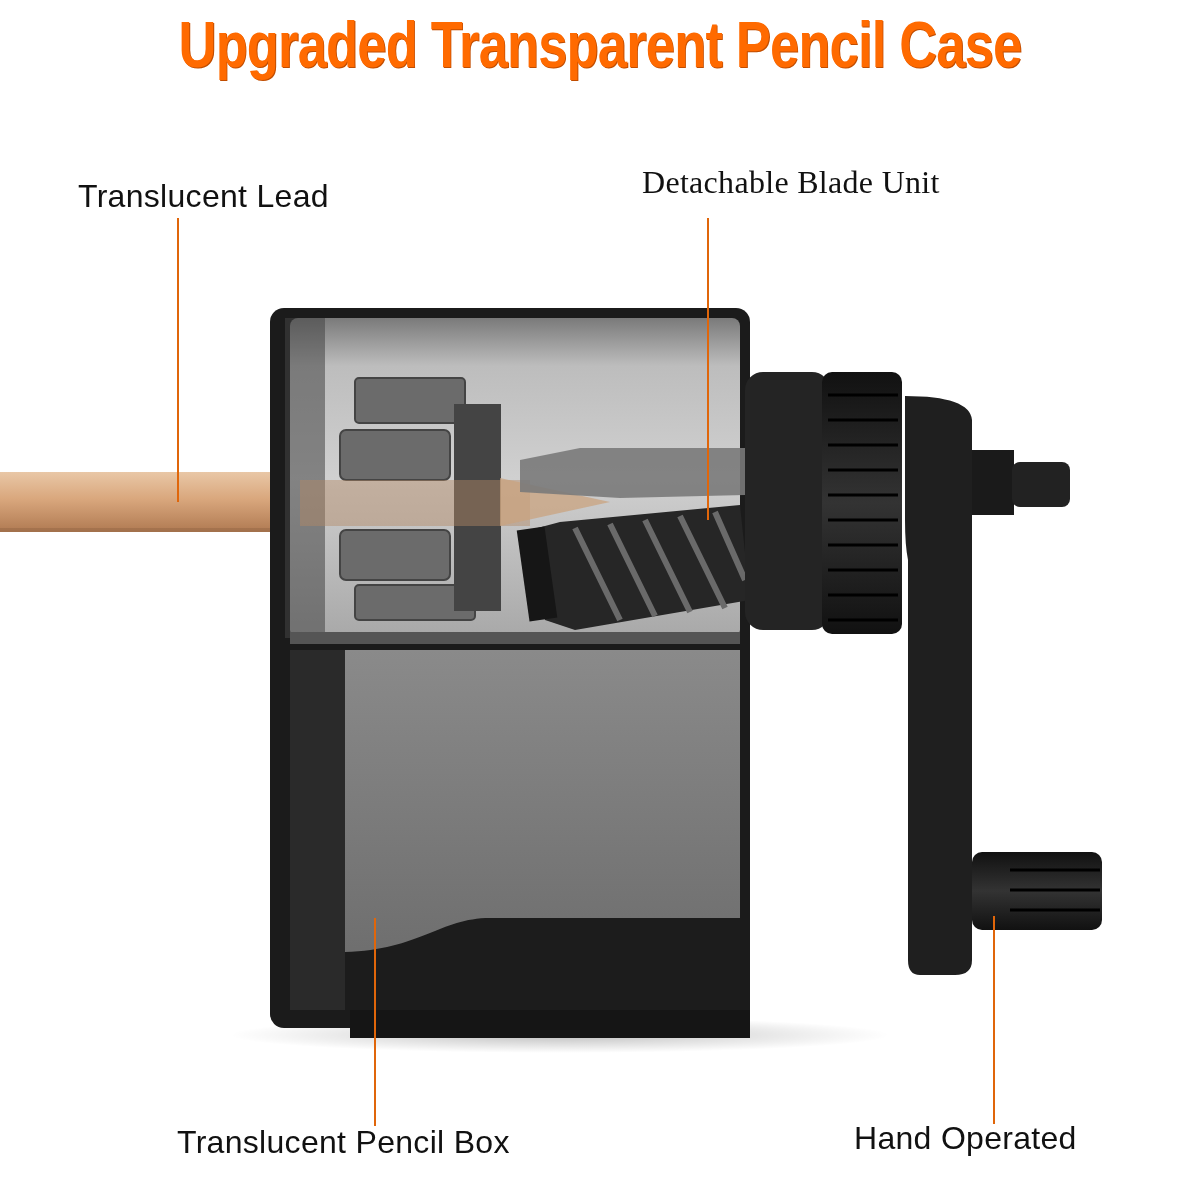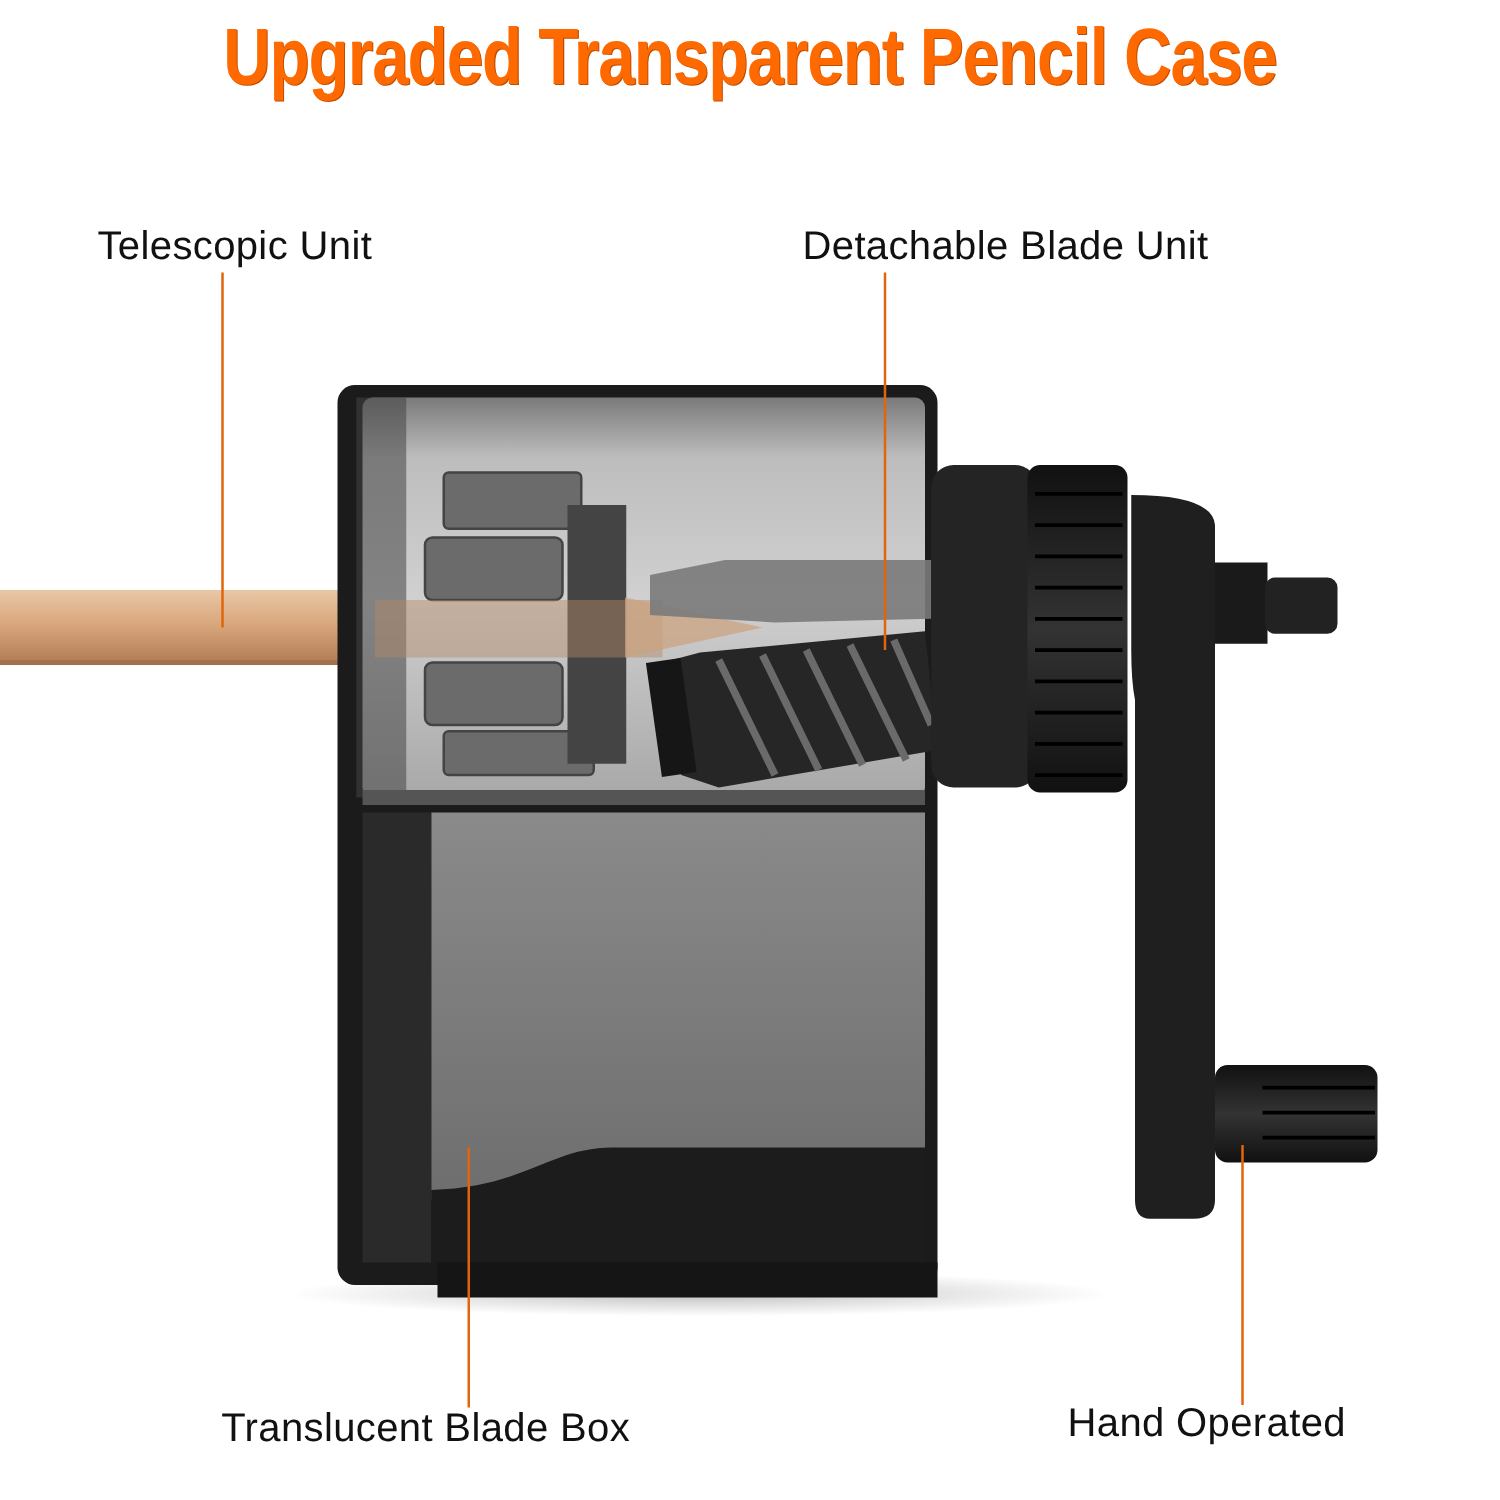--- a/index.html
+++ b/index.html
@@ -115,16 +115,16 @@
       <line x1="1010" y1="910" x2="1100" y2="910"></line>
     </g>
   </g>
 </svg>
 
 <div class="leader" style="left:177px; top:218px; height:284px;"></div>
 <div class="leader" style="left:707px; top:218px; height:302px;"></div>
 <div class="leader" style="left:374px; top:918px; height:208px;"></div>
 <div class="leader" style="left:993px; top:916px; height:208px;"></div>
 
-<div class="label" style="left:78px; top:178px;">Telescopic Unit</div>
-<div class="label" style="left:642px; top:178px;">Detachable Blade Unit</div>
-<div class="label" style="left:177px; top:1124px;">Translucent Blade Box</div>
+<div class="label" style="left:78px; top:178px;">Translucent Lead</div>
+<div class="label" style="left:642px; top:164px;font-family:Liberation Serif, serif;">Detachable Blade Unit</div>
+<div class="label" style="left:177px; top:1124px;">Translucent Pencil Box</div>
 <div class="label" style="left:854px; top:1120px;text-align:center;">Hand Operated</div>
 
 </body></html>

